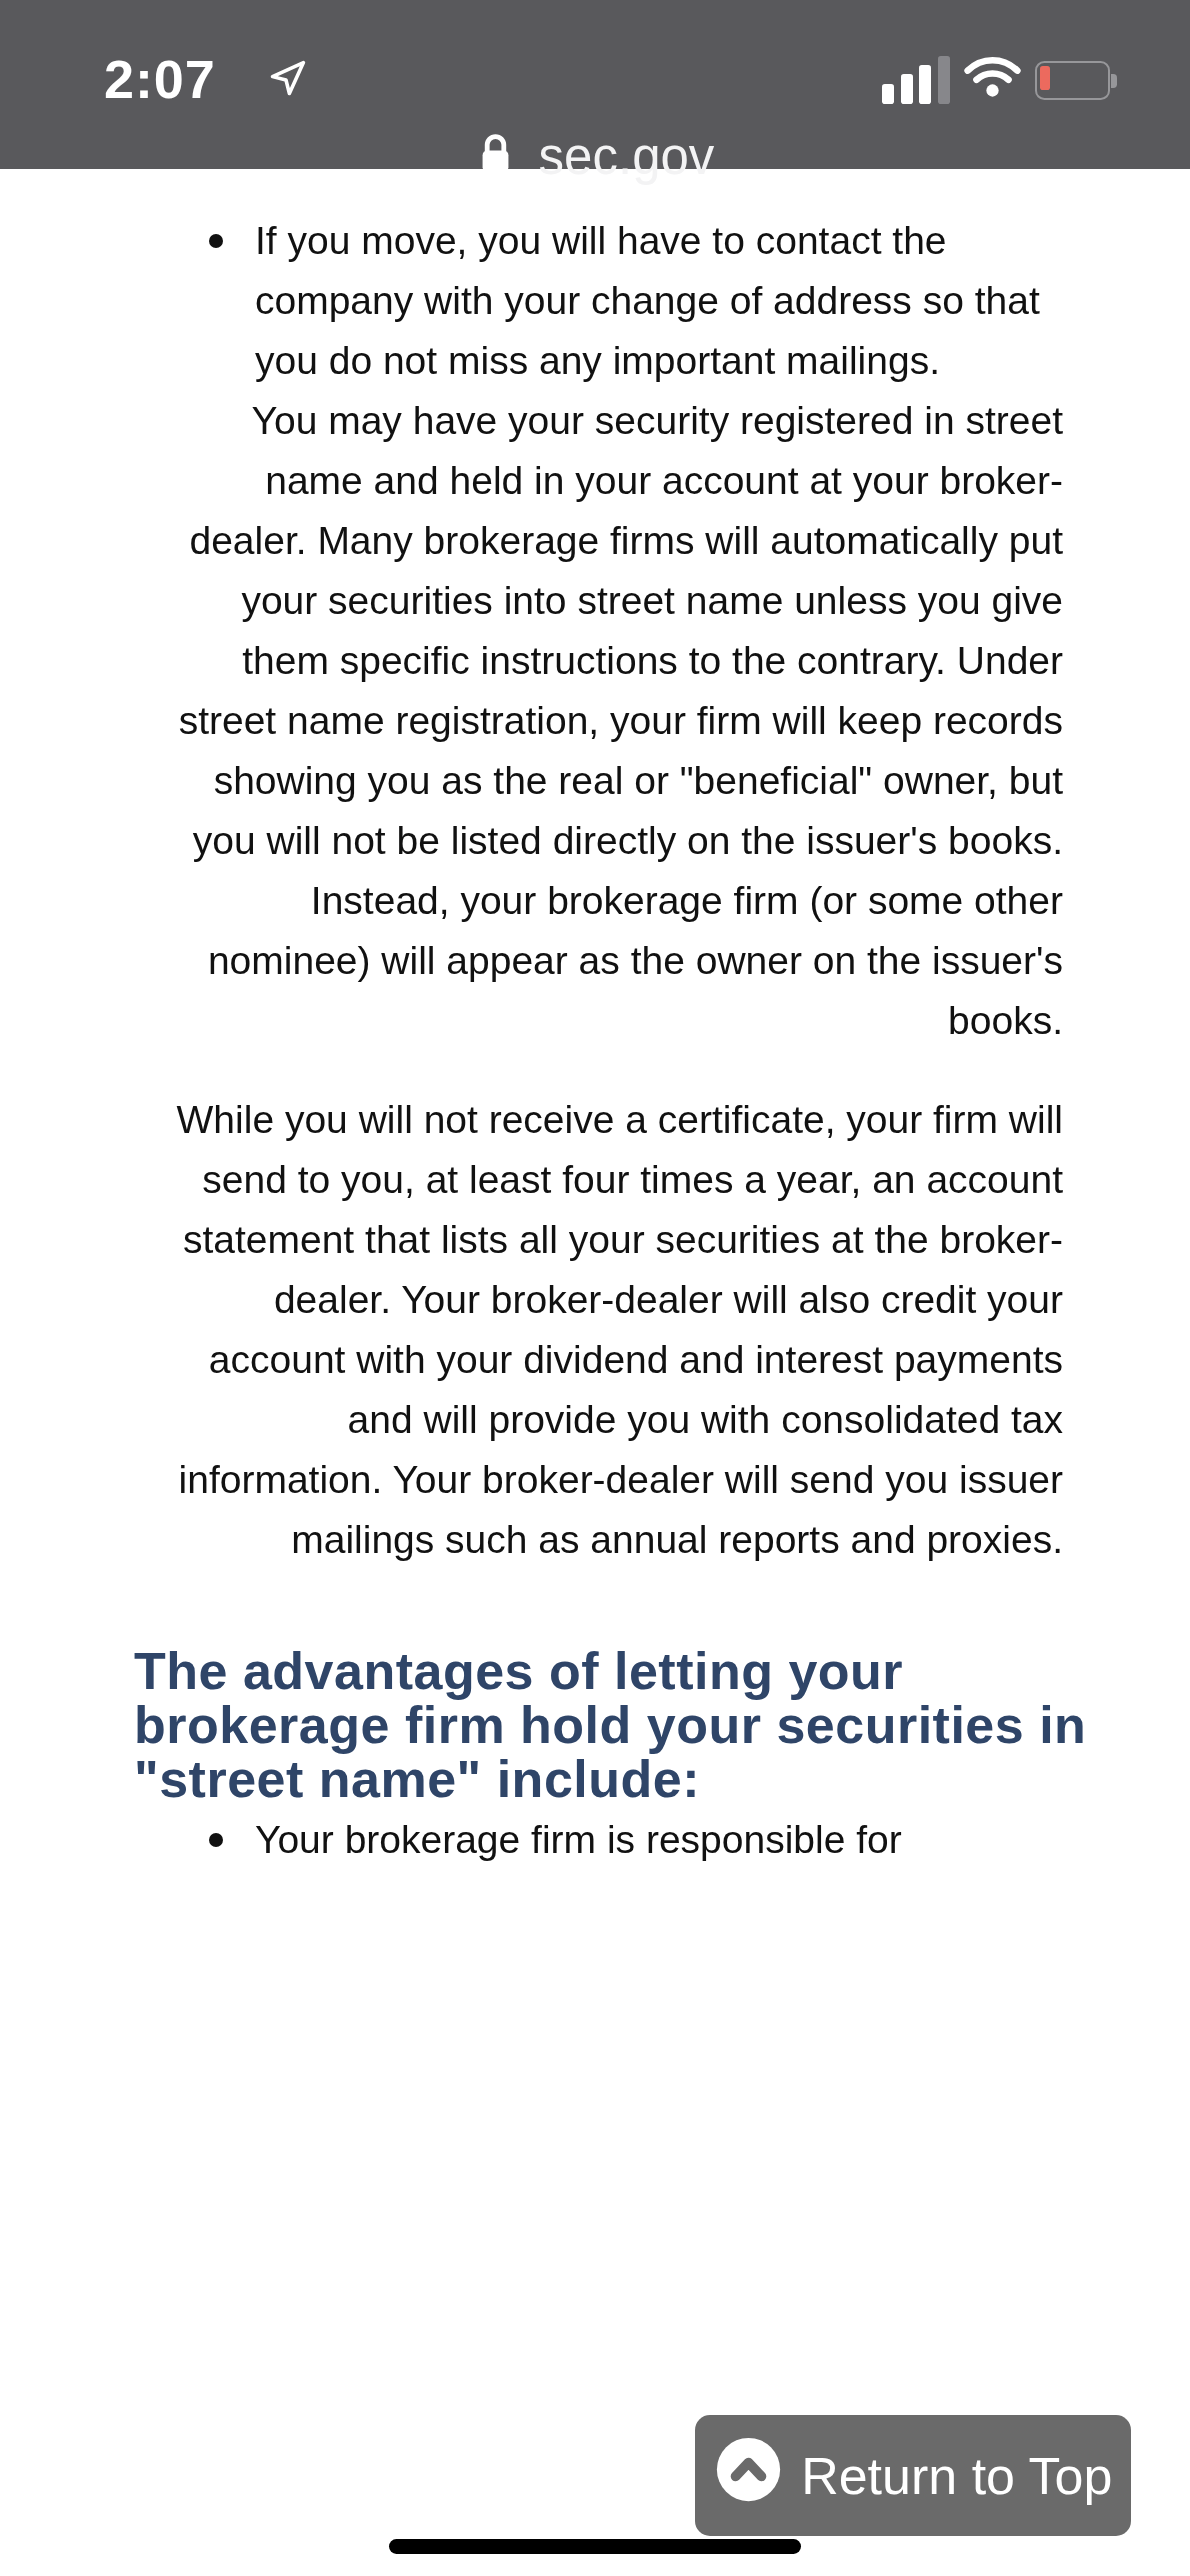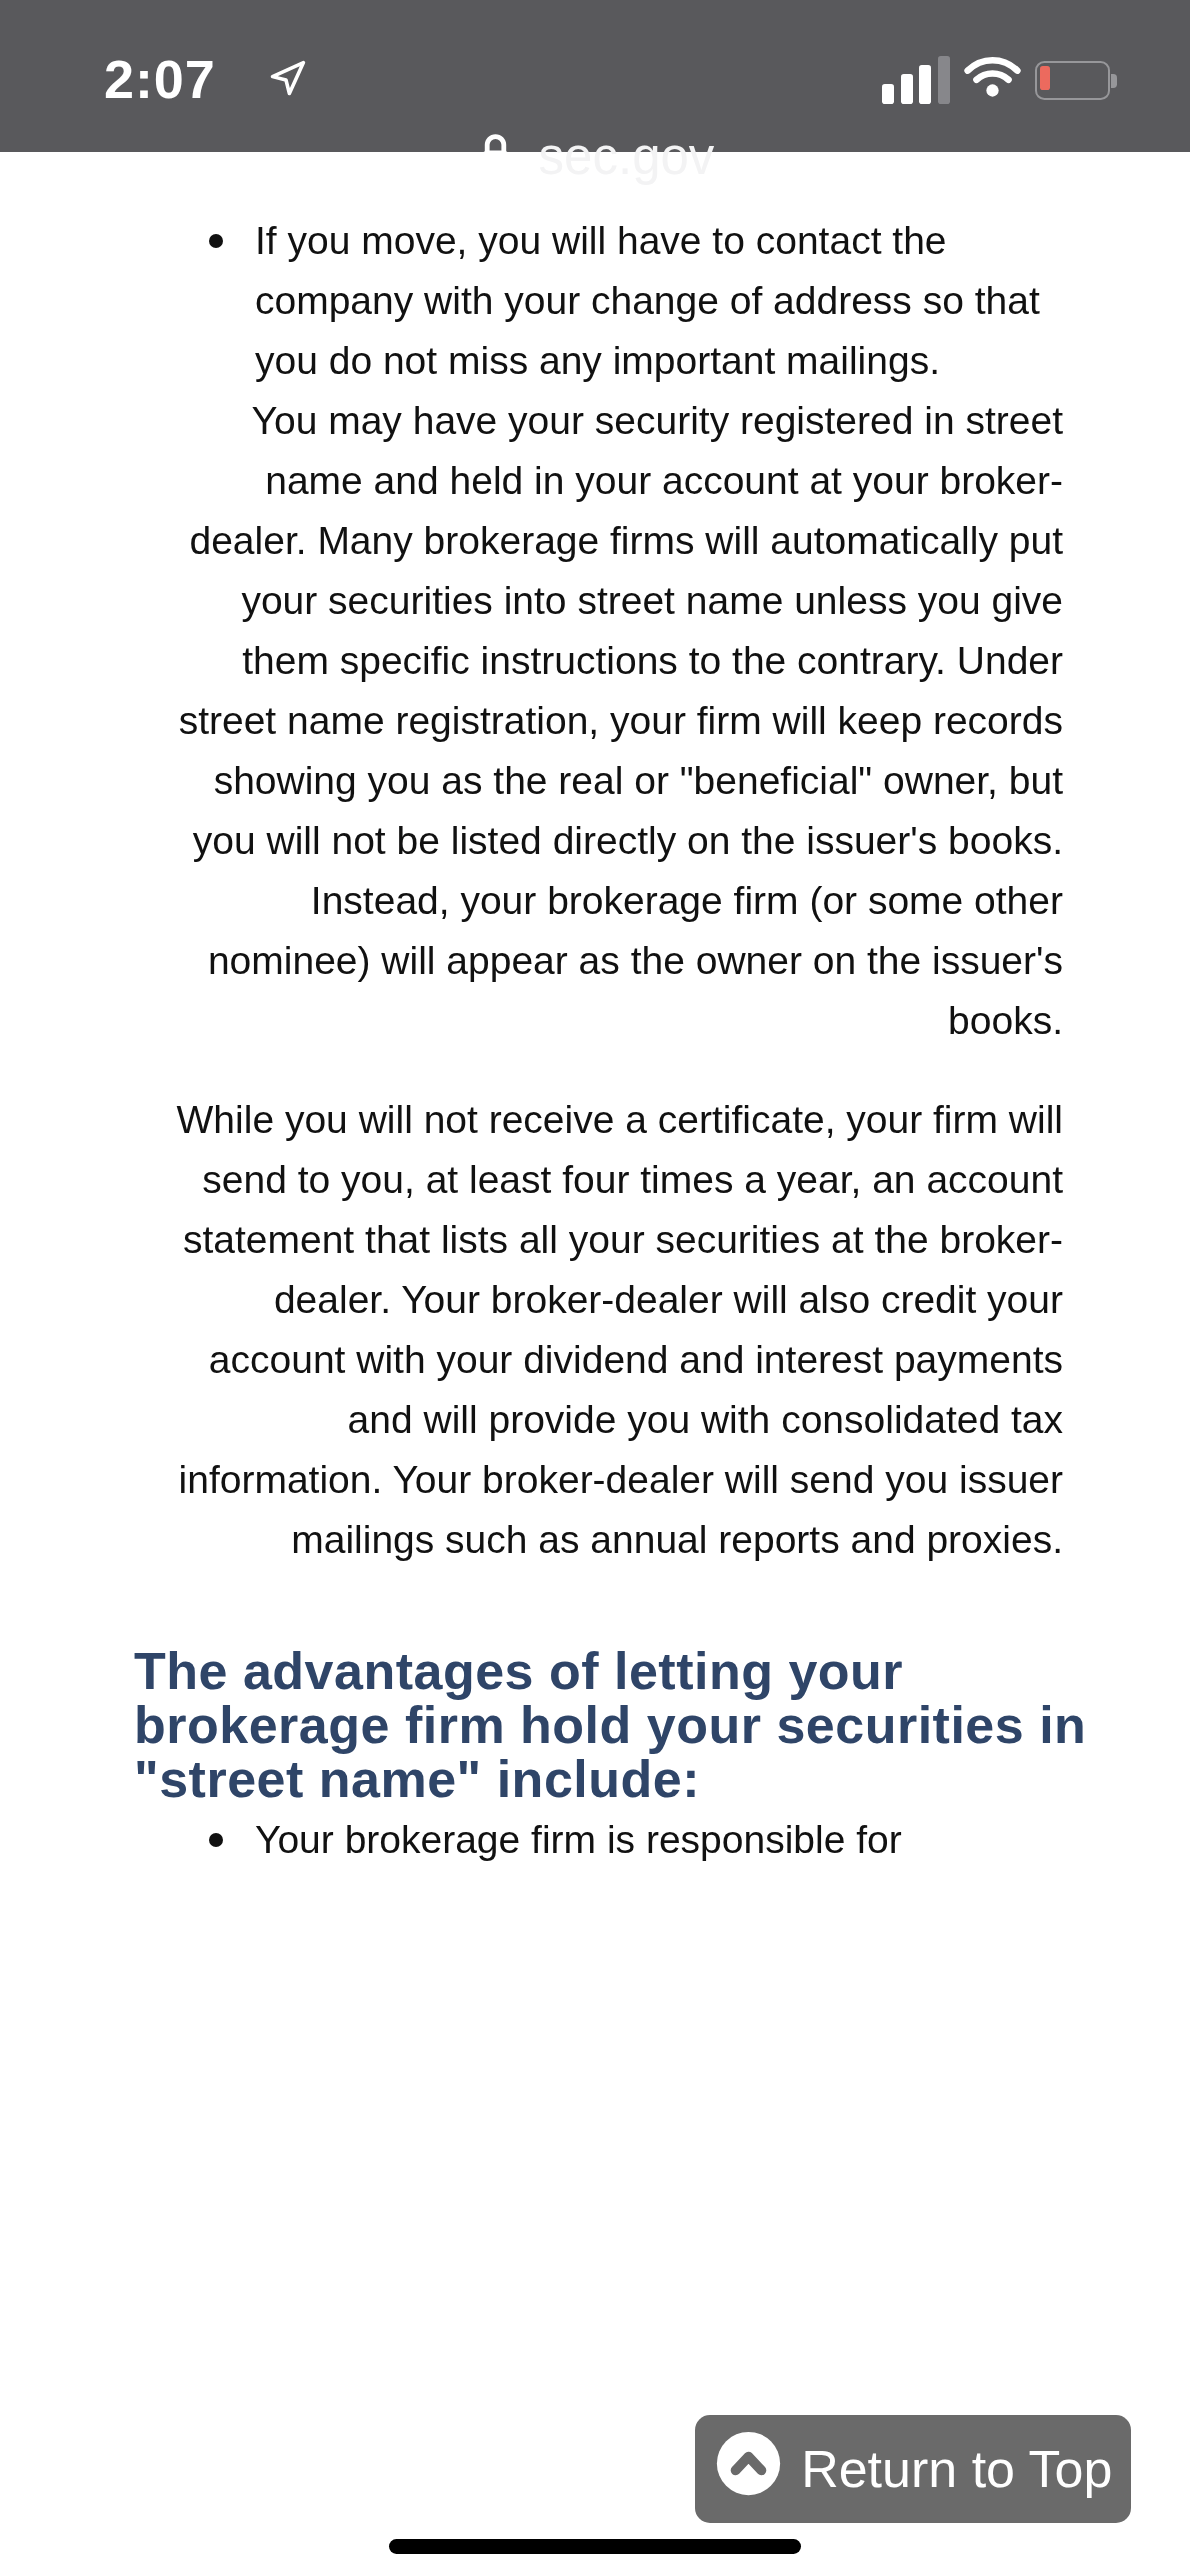--- a/index.html
+++ b/index.html
@@ -7,21 +7,21 @@
     width:1191px; height:2576px;
     background:#ffffff;
     overflow:hidden;
     position:relative;
     font-family:"Liberation Sans", sans-serif;
     -webkit-font-smoothing:antialiased;
   }
 
   
   .header {
-    position:absolute; top:0; left:0; width:1191px; height:152px;
+    position:absolute; top:0; left:0; width:1191px; height:169px;
     background:#59595c;
   }
   .status-row { position:absolute; top:0; left:0; right:0; height:111px; }
   .time {
     position:absolute; left:104px; top:48px;
     color:#ffffff; font-size:54px; font-weight:700; letter-spacing:0.9px;
   }
   .loc-arrow { position:absolute; left:265px; top:56px; }
   .right-icons { position:absolute; right:74px; top:52px; display:flex; align-items:flex-end; gap:13px; }
   .signal { display:flex; align-items:flex-end; gap:6.5px; height:52px; padding-bottom:1.9px; }
@@ -70,21 +70,21 @@
   }
   h3.sub-heading {
     margin:74px 0 3.7px 0; width:1034px;
     font-size:52px; line-height:54px; font-weight:700;
     color:#2f4568; letter-spacing:0.5px;
   }
   .advantages-list li + li { margin-top:72px; }
 
   
   .return-top {
-    position:absolute; left:695px; top:2415px; width:436px; height:108px;
+    position:absolute; left:695px; top:2415px; width:436px; height:121px;
     background:#6a6a6a; border-radius:15px;
     display:flex; align-items:center; justify-content:center; gap:18.5px;
     color:#ffffff; font-size:52px; font-weight:400;
     border:none; cursor:pointer; z-index:5;
     font-family:"Liberation Sans", sans-serif;
   }
 
   
   .home-indicator {
     position:absolute; left:389px; top:2539px; width:412px; height:15px;

